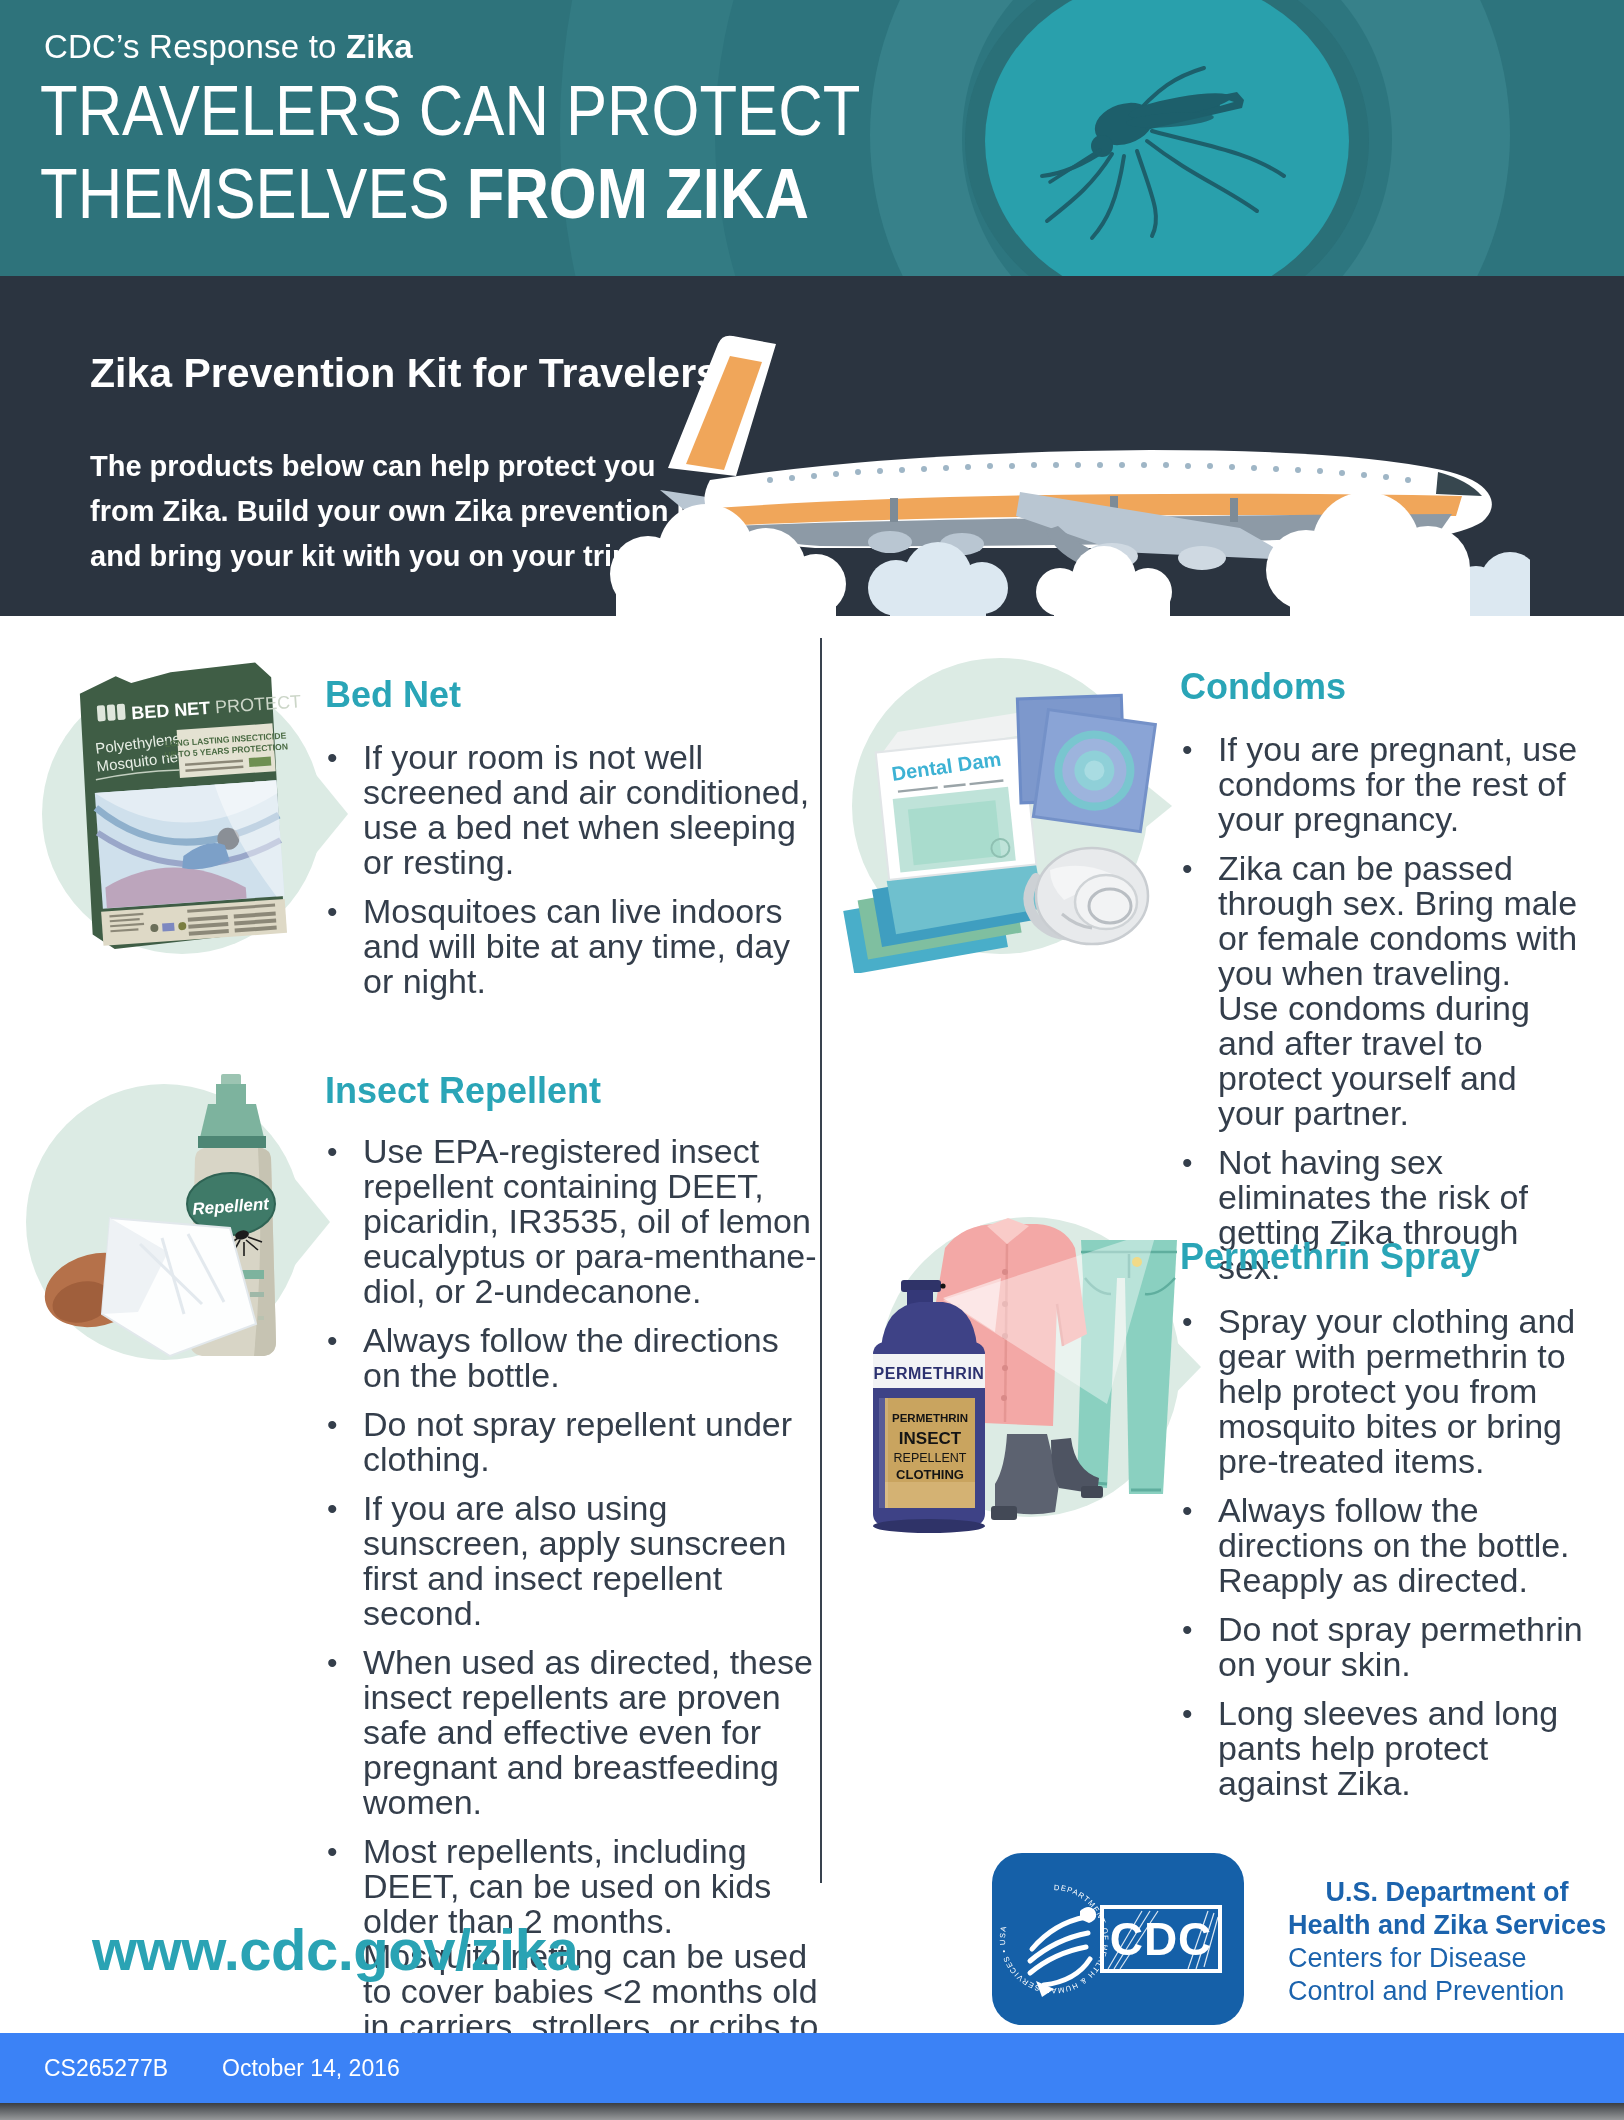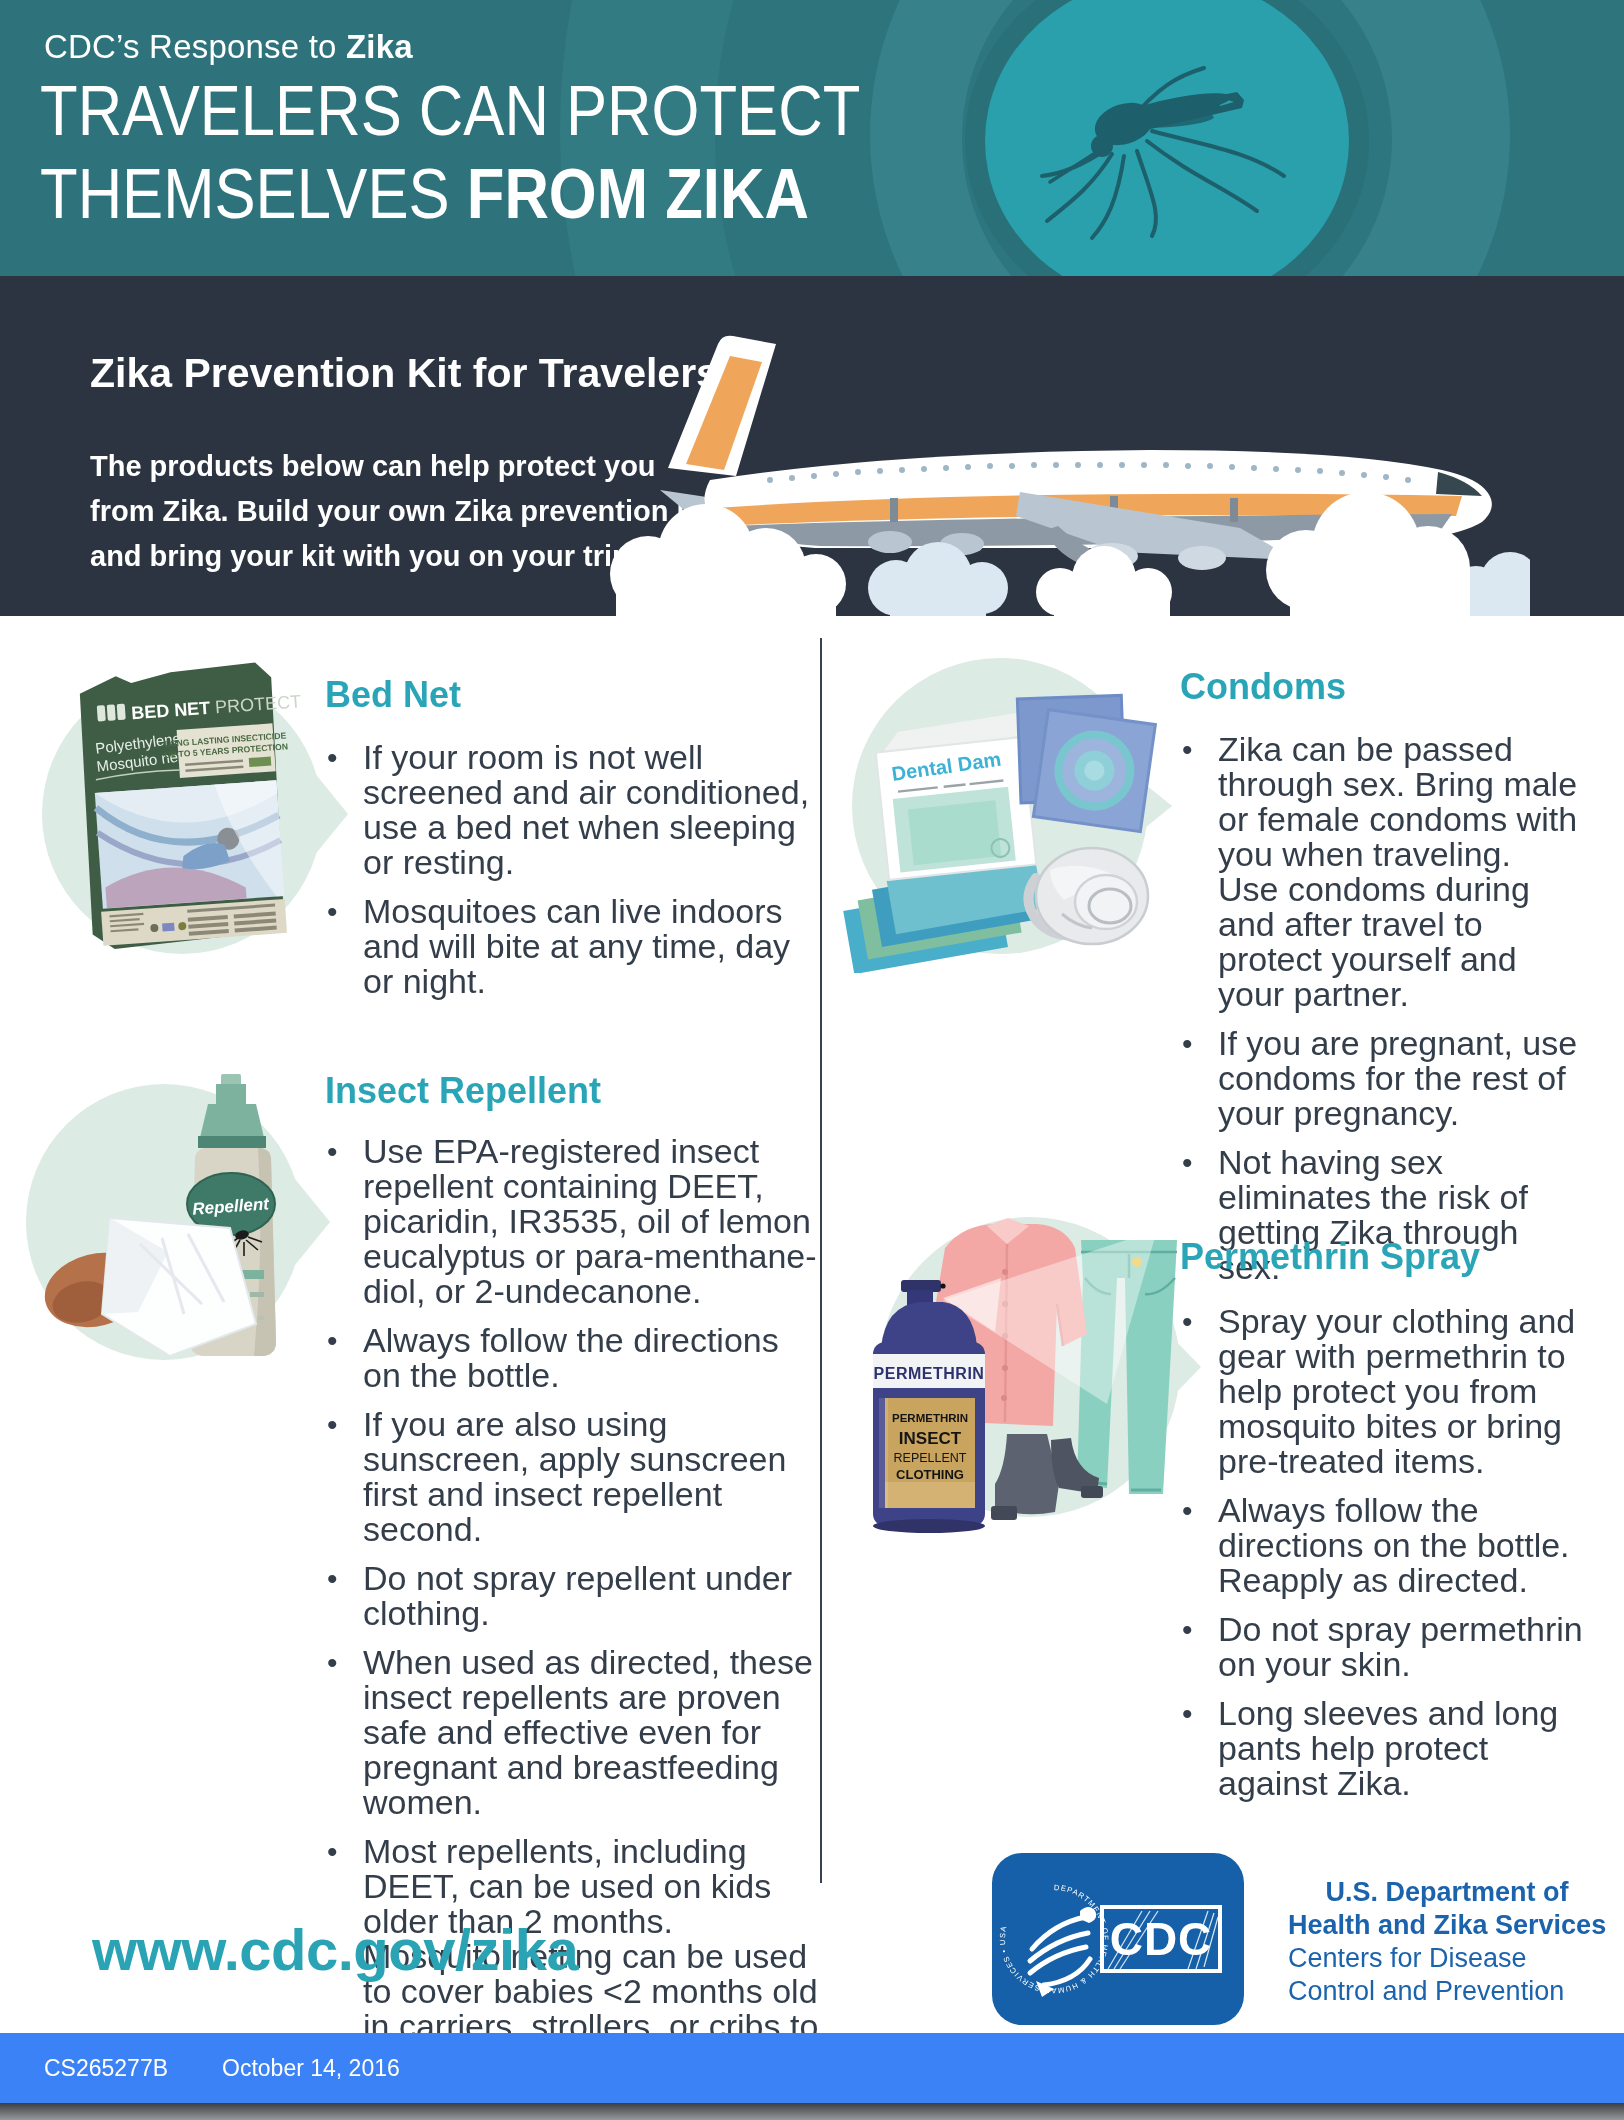--- a/index.html
+++ b/index.html
@@ -277,22 +277,22 @@
       <path d="M122,192 L184,252"></path>
         <path d="M144,186 L166,262"></path>
         <path d="M170,182 L206,250"></path>
     </g>
   </svg>
 
   <div class="h2" style="left:325px;top:1070px;">Insect Repellent</div>
   <ul class="blt" style="left:325px;top:1134px;width:495px;">
     <li>Use EPA-registered insect repellent containing DEET, picaridin, IR3535, oil of lemon eucalyptus or para-menthane-diol, or 2-undecanone.</li>
     <li>Always follow the directions on the bottle.</li>
+    <li>Do not spray repellent under clothing.</li>
     <li>If you are also using sunscreen, apply sunscreen first and insect repellent second.</li>
-    <li>Do not spray repellent under clothing.</li>
     <li>When used as directed, these insect repellents are proven safe and effective even for pregnant and breastfeeding women.</li>
     <li>Most repellents, including DEET, can be used on kids older than 2 months.  Mosquito netting can be used to cover babies &lt;2 months old in carriers, strollers, or cribs to protect them from mosquito bites.</li>
   </ul>
 
   <svg class="illo" style="left:840px;top:638px;" width="335" height="335" viewBox="0 0 335 335">
     <circle cx="160" cy="168" r="148" fill="#dcebe4"></circle>
     <polygon points="300,142 332,168 300,194" fill="#dcebe4"></polygon>
 
     <g transform="rotate(-10 90 270)">
       <rect x="4" y="258" width="156" height="64" fill="#49aec9"></rect>
@@ -326,22 +326,22 @@
     <path d="M196,240 Q180,262 198,284 Q216,302 244,296" fill="none" stroke="#cdd1d5" stroke-width="10" stroke-linecap="round"></path>
     <ellipse cx="252" cy="258" rx="56" ry="48" fill="#e8eaec" stroke="#c9cdd1" stroke-width="2.5"></ellipse>
     <path d="M210,232 Q240,222 272,236 Q250,250 224,262 Q210,248 210,232 Z" fill="#f4f5f6"></path>
     <ellipse cx="266" cy="264" rx="31" ry="27" fill="#f2f3f4" stroke="#cfd3d6" stroke-width="2.5"></ellipse>
     <ellipse cx="270" cy="268" rx="21" ry="17" fill="none" stroke="#b9bec3" stroke-width="3"></ellipse>
     <path d="M222,276 Q236,288 252,290" fill="none" stroke="#c2c6ca" stroke-width="3"></path>
   </svg>
 
   <div class="h2" style="left:1180px;top:666px;">Condoms</div>
   <ul class="blt" style="left:1180px;top:732px;width:400px;">
+    <li>If you are pregnant, use condoms for the rest of your pregnancy.</li>
     <li>Zika can be passed through sex. Bring male or female condoms with you when traveling. Use condoms during and after travel to protect yourself and your partner.</li>
-    <li>If you are pregnant, use condoms for the rest of your pregnancy.</li>
     <li>Not having sex eliminates the risk of getting Zika through sex.</li>
   </ul>
 
   <svg class="illo" style="left:845px;top:1182px;" width="358" height="358" viewBox="0 0 358 358">
     <circle cx="185" cy="185" r="150" fill="#dcebe4"></circle>
     <polygon points="322,150 356,185 322,220" fill="#dcebe4"></polygon>
 
     <g>
       <path d="M236,58 L332,58 L330,96 L238,96 Z" fill="#8ad0c0"></path>
       <path d="M238,96 L272,96 L262,306 L232,304 Z" fill="#8ad0c0"></path>

